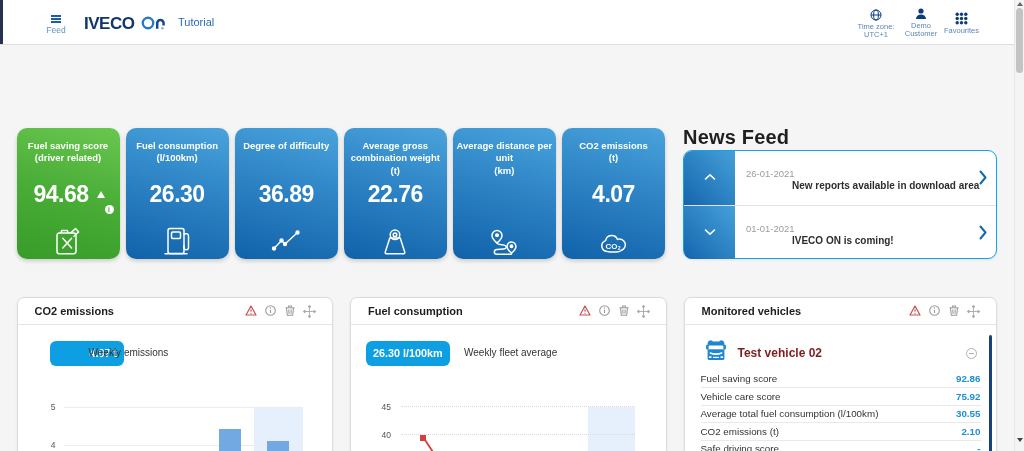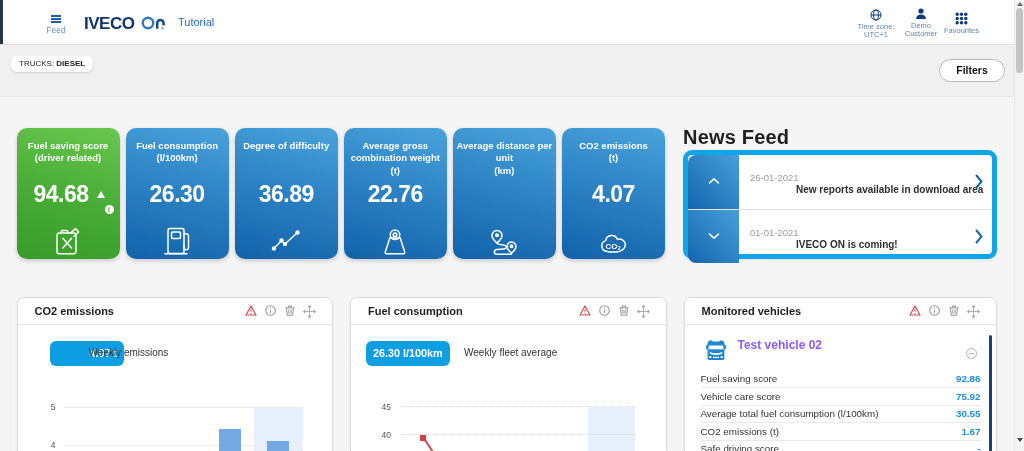--- a/index.html
+++ b/index.html
@@ -34,21 +34,21 @@
 .kcard { position:absolute; top:128px; width:103px; height:131px; border-radius:10px; color:#fff; text-align:center; background:linear-gradient(195deg,#4aa3dc 0%,#2e84c5 45%,#1162a9 100%); box-shadow:0 2px 4px rgba(0,0,0,.18); }
 .kcard.green { background:linear-gradient(195deg,#6ac750 0%,#49ad37 50%,#379d28 100%); }
 .kcard .t { padding-top:11.5px; font-size:9.5px; font-weight:bold; line-height:12.7px; }
 .kcard .v { position:absolute; left:0; right:0; top:53px; font-size:23px; font-weight:bold; letter-spacing:-0.5px; }
 .kcard .icn { position:absolute; bottom:8px; left:50%; transform:translateX(-50%); }
 .tri { display:inline-block; width:0; height:0; border-left:4.5px solid transparent; border-right:4.5px solid transparent; border-bottom:7px solid #fff; margin-left:8px; vertical-align:middle; margin-bottom:3px; }
 .infoc { position:absolute; right:6px; top:77px; width:9px; height:9px; background:#fff; border-radius:50%; color:#3aa12c; font-size:6.5px; font-weight:bold; line-height:9px; text-align:center; }
 
 
 #newsTitle { position:absolute; left:683px; top:126px; font-size:20px; font-weight:bold; color:#1f1f1f; letter-spacing:0.2px; }
-#newsbox { position:absolute; left:683px; top:150px; width:314px; height:109px; background:#fff; border:5px solid #0ea5e9; border-radius:9px; box-shadow:0 1px 3px rgba(0,0,0,.08); }
+#newsbox { position:absolute; left:683px; top:150px; width:314px; height:109px; background:#fff; border:1px solid #0ea5e9; border-radius:9px; box-shadow:0 1px 3px rgba(0,0,0,.08); }
 .nrow { position:relative; height:54px; }
 .nrow + .nrow { border-top:1px solid #e3e3e3; }
 .nblue { position:absolute; left:0; top:0; width:51px; height:54px; background:linear-gradient(to bottom left,#47a0d9 0%,#2a80c1 55%,#1565ad 100%); }
 .nrow:first-child .nblue { border-radius:8px 0 0 0; }
 .nrow:last-child .nblue { border-radius:0 0 0 8px; height:53px; }
 .ndate { position:absolute; left:62px; top:17px; font-size:9.5px; color:#9c9c9c; }
 .ntit { position:absolute; left:62px; top:28.5px; font-size:10px; font-weight:bold; color:#2d2d2d;margin-left:46px; }
 .nchev { position:absolute; right:9px; top:19px; }
 .nupdown { position:absolute; left:20px; top:22px; }
 
@@ -127,24 +127,20 @@
       </svg>
     Favourites
   </div>
 
   <div id="sb">
       <div class="up"></div>
       <div class="thumb"></div>
       <div class="dn"></div>
     </div>
 
-  <div id="band">
-    <div id="chip">TRUCKS: <b>DIESEL</b></div>
-    <div id="filters">Filters</div>
-  </div>
 
   <div class="kcard green" style="left:16.5px;">
     <div class="t">Fuel saving score<br>(driver related)</div>
     <div class="v" style="text-align:left; padding-left:17px;">94.68<span class="tri"></span></div>
     <div class="infoc">i</div>
     <svg class="icn" width="28" height="30" viewBox="0 0 28 30" style="bottom:3px;">
       <g stroke="#fff" stroke-width="1.5" fill="none" stroke-linejoin="round" stroke-linecap="round">
         <path d="M5.2 7 h14.6 a2.2 2.2 0 0 1 2.2 2.2 v16.3 a2.2 2.2 0 0 1 -2.2 2.2 h-14.6 a2.2 2.2 0 0 1 -2.2 -2.2 v-16.3 a2.2 2.2 0 0 1 2.2 -2.2 z"></path>
         <path d="M6.8 6.8 l1 -2.4 h5.4 l1 2.4"></path>
         <path d="M16.8 6.9 l4.7 -4.3 3.1 3.4 -4.7 4.3"></path>
@@ -380,29 +376,29 @@
       <rect x="0.1" y="4.8" width="2.2" height="4.6" rx="1" fill="#1f86d0"></rect>
       <rect x="17.7" y="4.8" width="2.2" height="4.6" rx="1" fill="#1f86d0"></rect>
       <rect x="1.6" y="5" width="16.8" height="4.4" fill="#1f86d0"></rect>
       <rect x="2.6" y="5.6" width="14.8" height="3.4" rx="0.8" fill="#fff"></rect>
       <path d="M1.6 9.4 h16.8 v9 a1.6 1.6 0 0 1 -1.6 1.6 h-13.6 a1.6 1.6 0 0 1 -1.6 -1.6 z" fill="#1f86d0"></path>
       <path d="M3.8 12 q6 2.6 12.4 0 v1.7 q-6.4 2.4 -12.4 0 z" fill="#fff"></path>
       <rect x="2.8" y="16.2" width="2.9" height="1.7" rx="0.8" fill="#fff"></rect>
       <rect x="14.3" y="16.2" width="2.9" height="1.7" rx="0.8" fill="#fff"></rect>
       <rect x="6.9" y="16.8" width="6.2" height="1.3" rx="0.6" fill="#fff"></rect>
     </svg>
-    <div class="abs" style="left:53px; top:40px; font-size:12px; font-weight:bold; color:#8b5cf6;">Test vehicle 02</div>
+    <div class="abs" style="left:53px; top:48px; font-size:12px; font-weight:bold; color:#7f1d1d;">Test vehicle 02</div>
     <div class="abs" style="left:281px; top:50px; width:11px; height:11px; border:1px solid #b0b0b0; border-radius:50%;">
         <div style="position:absolute;left:2px;top:4px;width:5px;height:1px;background:#b0b0b0;"></div>
       </div>
     <div class="mrow" style="top:72px;">Fuel saving score<span class="val">92.86</span></div>
     <div class="mline" style="top:89px;"></div>
     <div class="mrow" style="top:89.5px;">Vehicle care score<span class="val">75.92</span></div>
     <div class="mline" style="top:106.5px;"></div>
     <div class="mrow" style="top:107px;">Average total fuel consumption (l/100km)<span class="val">30.55</span></div>
     <div class="mline" style="top:124px;"></div>
-    <div class="mrow" style="top:124.5px;">CO2 emissions (t)<span class="val">1.67</span></div>
+    <div class="mrow" style="top:124.5px;">CO2 emissions (t)<span class="val">2.10</span></div>
     <div class="mline" style="top:141.5px;"></div>
     <div class="mrow" style="top:142px;">Safe driving score<span class="val">-</span></div>
     <div class="abs" style="left:304px; top:37px; width:3px; height:123px; background:#16417c; border-radius:2px;"></div>
   </div>
 
 </div>
 
 </body></html>

